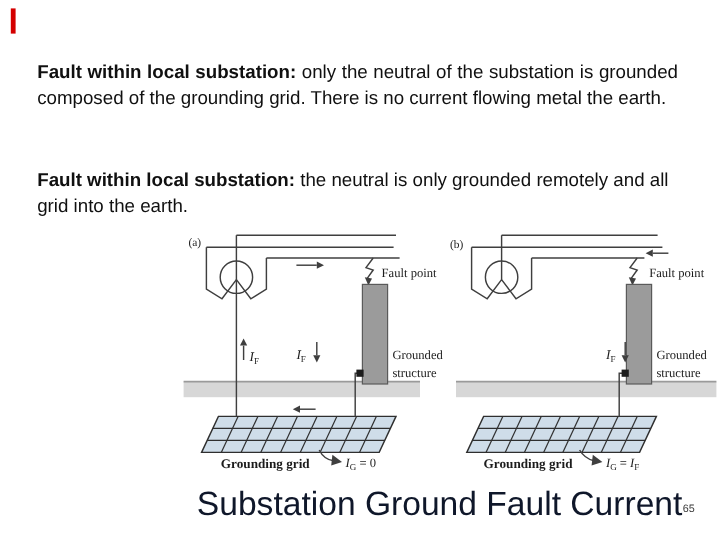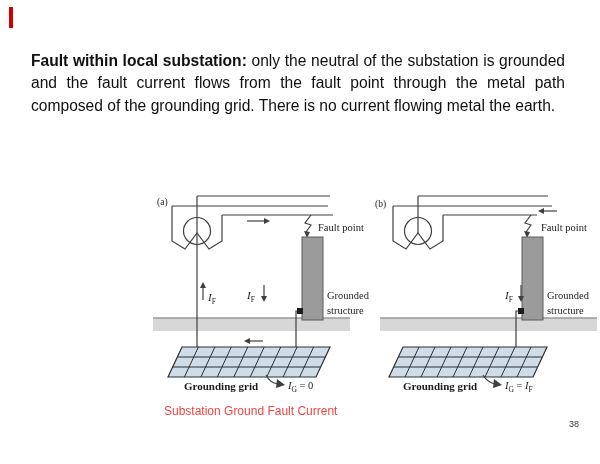--- a/index.html
+++ b/index.html
@@ -7,21 +7,21 @@
     position:relative;width:600px;height:452px;background:#ffffff;overflow:hidden;
     font-family:"Liberation Sans",sans-serif;color:#141414;
   }
   .red-marker{position:absolute;left:9px;top:7px;width:4px;height:21px;background:var(--marker,#d40000);}
   .para{position:absolute;left:31px;width:534px;font-size:15.6px;line-height:22.4px;color:#101010;}
   .p1{top:50px;}
   .p2{top:140px;}
   .line{white-space:nowrap;}
   .just{text-align:justify;text-align-last:justify;white-space:normal;}
   .para b{font-weight:bold;}
-  .caption{position:absolute;left:164px;top:404px;font-size:12px;color:#ef4444;}
+  .caption{position:absolute;left:164px;top:404px;font-size:28px;color:#0f172a;}
   .pagenum{position:absolute;left:569px;top:419px;font-size:9px;color:#3a3a3a;}
   svg.fig{position:absolute;left:0;top:0;}
   .wire{stroke:var(--wire,#3f3f3f);stroke-width:1.2;fill:none;}
   .gridline{stroke:var(--grid_line,#2f2f2f);stroke-width:1;fill:none;}
   .gridfill{fill:var(--grid_fill,#cfdde9);stroke:var(--grid_line,#2f2f2f);stroke-width:1.2;}
   .band{fill:var(--ground_band,#d7d7d7);stroke:none;}
   .bandedge{stroke:var(--band_edge,#9a9a9a);stroke-width:1.5;fill:none;}
   .struct{fill:var(--structure_fill,#9b9b9b);stroke:var(--structure_edge,#5a5a5a);stroke-width:1;}
   .ahead{fill:var(--wire,#3f3f3f);stroke:none;}
   .dot{fill:#1c1c1c;stroke:none;}
@@ -31,25 +31,26 @@
 </style>
 </head>
 <body>
 
 <div class="slide">
 
   <div class="red-marker"></div>
 
   <div class="para p1">
     <div class="line just"><b>Fault within local substation:</b><span> only the neutral of the substation is grounded</span></div>
-    <div class="line just">and the fault current flows from the fault point through the metal path</div>
     <div class="line">composed of the grounding grid. There is no current flowing metal the earth.</div>
   </div>
 
   <div class="para p2">
+    <div class="line"><b>Fault within local substation:</b><span> the neutral is only grounded remotely and all</span></div>
+    <div class="line">grid into the earth.</div>
   </div>
 
   <svg class="fig" width="600" height="464" viewBox="0 0 600 464">
 
     <g>
 
       <rect class="band" x="153" y="318" width="197" height="13"></rect>
       <line class="bandedge" x1="153" y1="318" x2="350" y2="318"></line>
 
       <g>
@@ -173,14 +174,14 @@
 
       <text class="fig-text" x="375" y="207" font-size="9.5">(b)</text>
       <text class="fig-text" x="541" y="231" font-size="10.5">Fault point</text>
       <text class="fig-text" x="547" y="299" font-size="10.5">Grounded</text>
       <text class="fig-text" x="547" y="314" font-size="10.5">structure</text>
       <text class="fig-text bold" x="403" y="390" font-size="11">Grounding grid</text>
     </g>
   </svg>
 
   <div class="caption">Substation Ground Fault Current</div>
-  <div class="pagenum">38</div>
+  <div class="pagenum">65</div>
 </div>
 
 </body></html>

